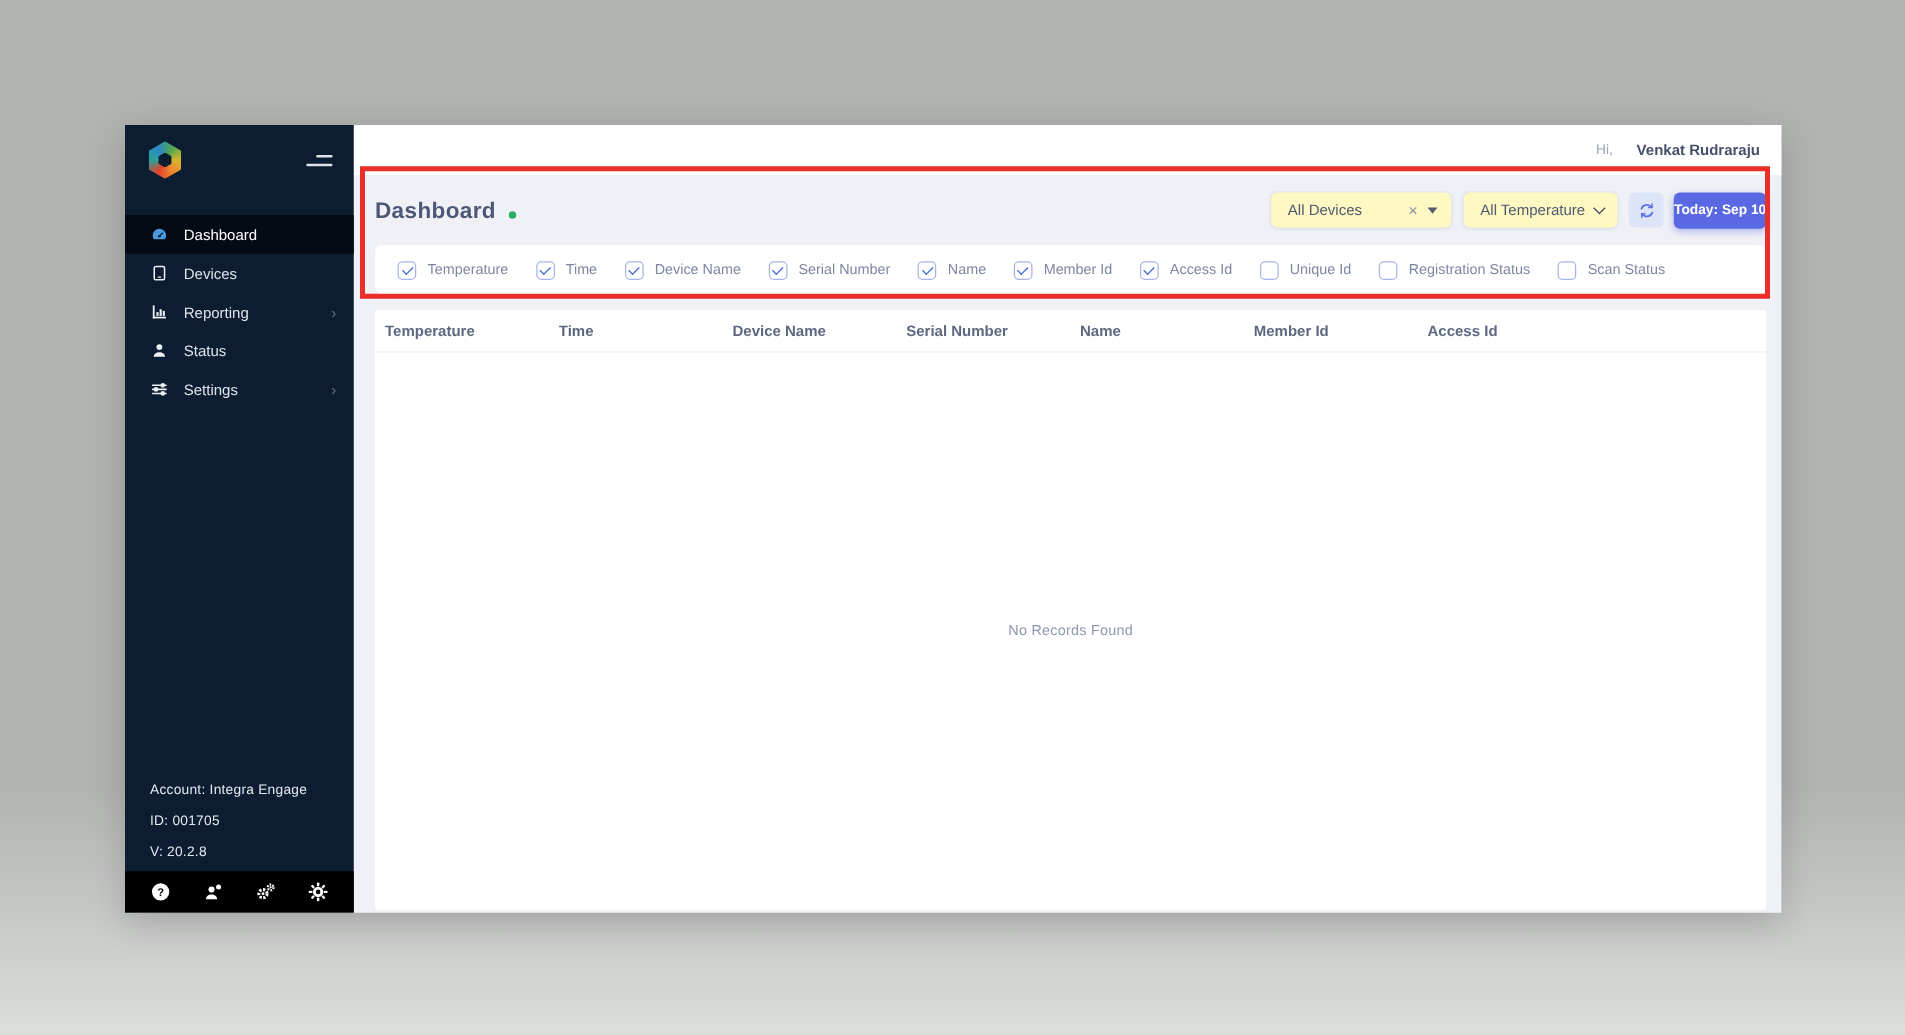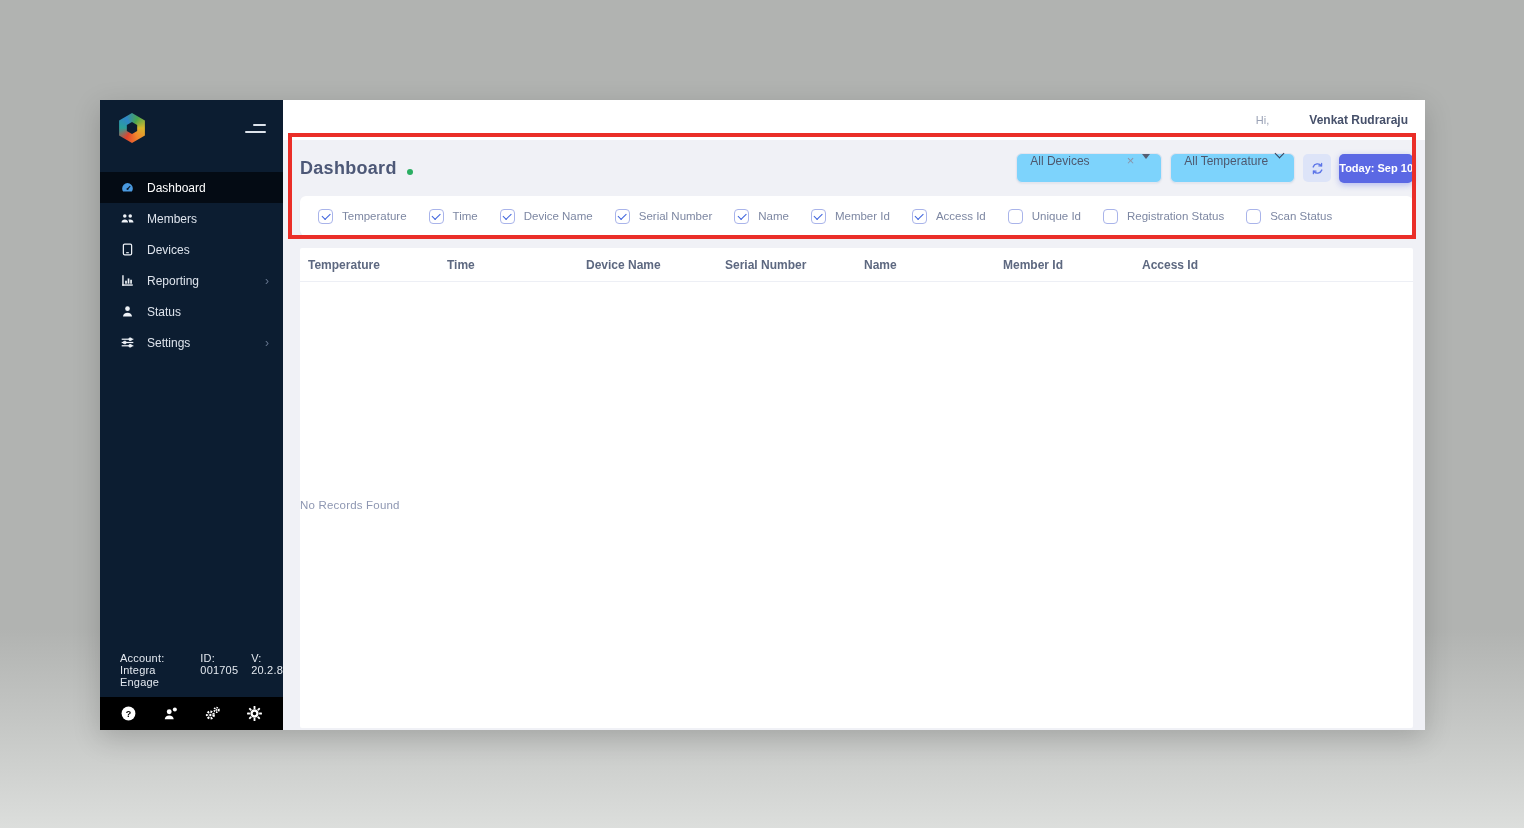--- a/index.html
+++ b/index.html
@@ -24,41 +24,41 @@
 
   .nav { margin-top:29px; }
   .nav-item { display:flex; align-items:center; gap:12px; height:31px; padding:0 14px 0 20px;
     font-size:12px; color:#dde3ec; cursor:pointer; }
   .nav-item.active { background:#040b14; color:#fff; }
   .nav-icon { width:15px; height:15px; flex:none; color:#eef2f7; display:flex; align-items:center; }
   .nav-icon svg { width:15px; height:15px; }
   .chev { margin-left:auto; color:#64748c; font-size:12px; line-height:1; }
   .chev::after { content:"›"; }
 
-  .account { position:absolute; left:20px; bottom:42px; display:flex; gap:13px;
+  .account { position:absolute; left:20px; bottom:42px; display:flex; flex-direction:column; gap:13px;
     font-size:11px; color:#e3e8ef; letter-spacing:.2px; }
   .side-footer { position:absolute; left:0; right:0; bottom:0; height:33px; background:#000;
     display:flex; align-items:center; justify-content:center; gap:25px; }
   .foot-icon { width:17px; height:17px; display:flex; cursor:pointer; }
   .foot-icon svg { width:17px; height:17px; }
 
   
   .main { flex:1; min-width:0; display:flex; flex-direction:column; background:#f0f1f6; }
   .topbar { height:40px; flex:none; background:#fff; display:flex; align-items:center;
-    justify-content:flex-end; padding:0 17px;gap:21px; }
+    justify-content:flex-end; padding:0 17px; }
   .greeting { font-size:11px; color:#9aa2b6; }
   .username { font-size:12px; font-weight:bold; color:#46506a; margin-left:19px; }
 
   .content { flex:1; min-height:0; display:flex; flex-direction:column; padding:0 12px 2px 17px; }
   .title-row { height:56px; flex:none; display:flex; align-items:center; }
   .page-title { font-size:18px; font-weight:bold; color:#4d5877; letter-spacing:.3px; }
   .green-dot { width:6px; height:6px; border-radius:50%; background:#2aae62; margin-left:10px; margin-top:7px; }
   .filters { margin-left:auto; display:flex; align-items:center; gap:8px; }
-  .select { height:30px; background:#7dd3fc; border:1px solid #e3e5ef; border-radius:6px;
-    display:flex; font-size:12px; color:#4e586e; padding:0 11px 0 13px;
+  .select { height:30px; background:#fef9c3; border:1px solid #e3e5ef; border-radius:6px;
+    display:flex; align-items:center; font-size:12px; color:#4e586e; padding:0 11px 0 13px;
     box-shadow:0 1px 2px rgba(40,50,90,.06); cursor:pointer; }
   .select-devices { width:146px; } .select-temp { width:125px; }
   .clear-x { margin-left:auto; color:#8a93a8; font-size:13px; line-height:1; }
   .clear-x::after { content:"×"; }
   .caret-down { width:0; height:0; border-left:4px solid transparent; border-right:4px solid transparent;
     border-top:5px solid #555e72; margin-left:8px; }
   .chevron-down { width:7px; height:7px; border-right:1.8px solid #39415a; border-bottom:1.8px solid #39415a;
     transform:rotate(45deg); margin-left:auto; margin-top:-4px; }
   .refresh-btn { width:28px; height:28px; border-radius:5px; background:#dde4f8;
     display:flex; align-items:center; justify-content:center; cursor:pointer; }
@@ -73,21 +73,21 @@
     position:relative; flex:none; }
   .cb.checked::after { content:""; position:absolute; left:2.5px; top:3.2px; width:7px; height:3.6px;
     border-left:1.8px solid #3d63dd; border-bottom:1.8px solid #3d63dd; transform:rotate(-45deg); }
   .toggle-label { font-size:11.5px; color:#7d87a2; white-space:nowrap; }
 
   .table-card { flex:1; min-height:0; background:#fff; border-radius:2px; margin-top:12px;
     display:flex; flex-direction:column; }
   .thead { flex:none; display:grid; grid-template-columns:repeat(7,139px) 1fr; align-items:center;
     height:34px; padding-left:8px; border-bottom:1px solid #edeff5; }
   .th { font-size:12px; font-weight:bold; color:#5d6880; white-space:nowrap; }
-  .tbody { flex:1; display:flex; align-items:center; }
+  .tbody { flex:1; display:flex; align-items:center; justify-content:center; }
   .empty-msg { font-size:11.5px; color:#8e97b2; letter-spacing:.2px; }
 
   .annotation { position:absolute; left:188px; top:33px; width:1128px; height:106px;
     border:4px solid #ea2e28; pointer-events:none; z-index:50; }
 </style>
 </head>
 <body>
 
 <div class="stage">
   <div class="app">
@@ -107,31 +107,20 @@
       <div class="nav">
         <div class="nav-item active">
           <span class="nav-icon">
             <svg viewBox="0 0 16 16">
                 <path fill="#4a9ae0" d="M8 3.3A5.7 5.7 0 0 0 2.3 9c0 1.2.37 2.35 1.02 3.25h9.36A5.67 5.67 0 0 0 13.7 9 5.7 5.7 0 0 0 8 3.3z"></path>
                 <path stroke="#0c1d31" stroke-width="1.2" fill="none" d="M8 9.6 10.9 6.5"></path>
                 <circle cx="8" cy="9.6" r="1.1" fill="#0c1d31"></circle>
               </svg>
           </span>
           <span>Dashboard</span>
-        </div>
-        <div class="nav-item">
-          <span class="nav-icon">
-            <svg viewBox="0 0 16 16" fill="currentColor">
-                <circle cx="5.1" cy="5.3" r="1.9"></circle>
-                <circle cx="10.9" cy="5.3" r="1.9"></circle>
-                <path d="M1.6 12.2c0-2 1.6-3.1 3.5-3.1s3.5 1.1 3.5 3.1z"></path>
-                <path d="M8.9 9.4c.6-.2 1.3-.3 2-.3 1.9 0 3.5 1.1 3.5 3.1H9.7c0-1.1-.3-2-.8-2.8z"></path>
-              </svg>
-          </span>
-          <span>Members</span>
         </div>
         <div class="nav-item">
           <span class="nav-icon">
             <svg viewBox="0 0 16 16" fill="none" stroke="currentColor">
                 <rect x="3.6" y="2.3" width="8.8" height="11.4" rx="1.4" stroke-width="1.3"></rect>
                 <line x1="6.6" y1="11.4" x2="9.4" y2="11.4" stroke-width="1.2"></line>
               </svg>
           </span>
           <span>Devices</span>
         </div>

